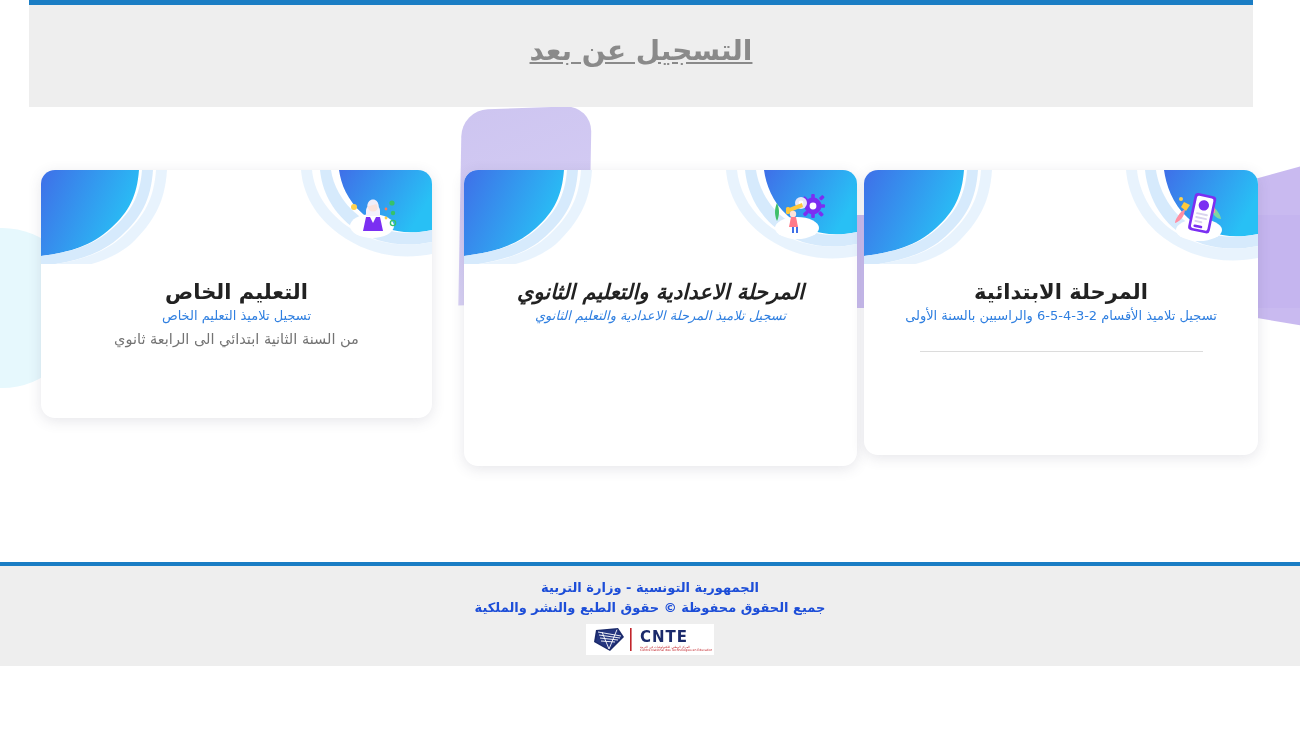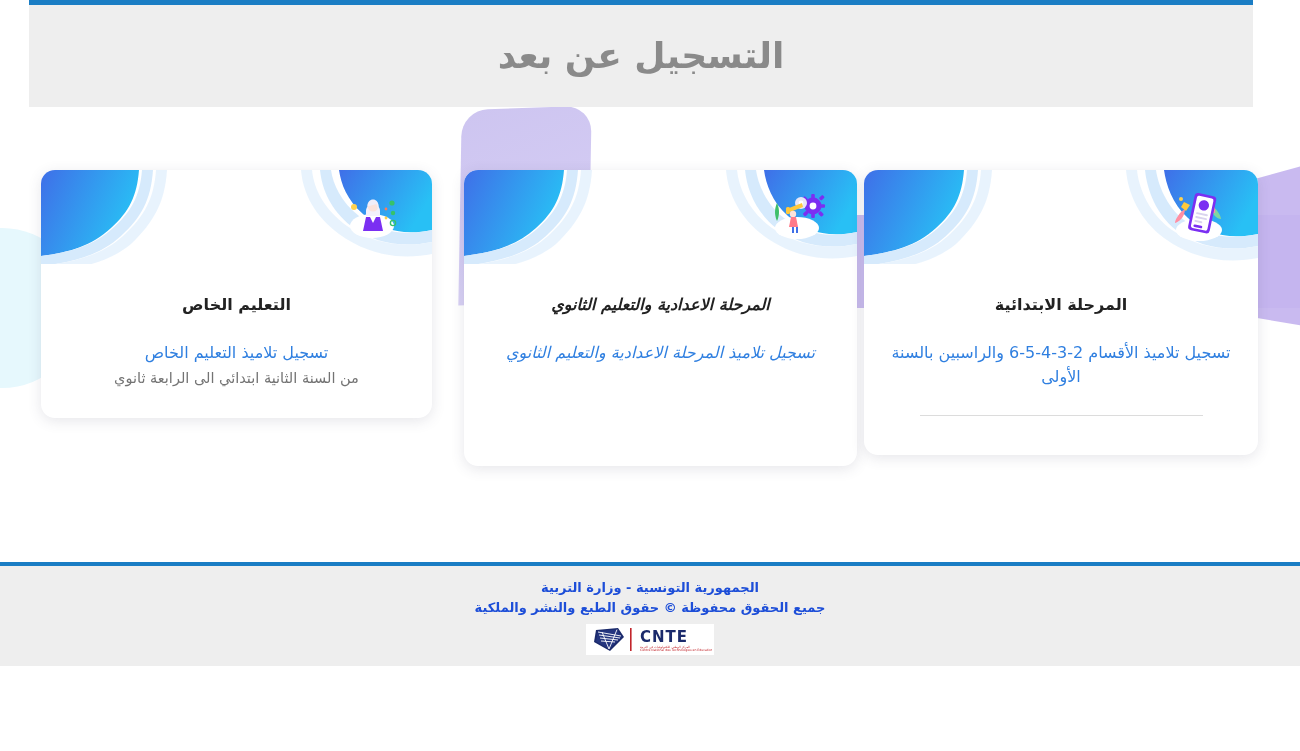--- a/index.html
+++ b/index.html
@@ -30,26 +30,27 @@
     background: #eeeeee;
     border-top: 5px solid #1a7dc4;
     z-index: 5;
   }
   .page-title {
     position: absolute;
     left: 0;
     right: 0;
     top: 28px;
     text-align: center;
-    font-size: 36px;
+    font-size: 28px;
     font-weight: 700;
     color: #8a8a8a;
     letter-spacing: 0px;
     line-height: 1.25;
     direction: rtl;
+    text-decoration: underline;
   }
 
   
   .deco-layer {
     position: absolute;
     inset: 0;
     z-index: 1;
     pointer-events: none;
   }
   .deco-blob-center {
@@ -135,30 +136,30 @@
     z-index: 4;
   }
   .card-illus svg { width: 100%; height: 100%; display: block; }
 
   
   .card-body {
     padding: 0 22px;
     text-align: center;
   }
   .card-title {
-    margin-top: 30px;
-    font-size: 16px;
+    margin-top: 14px;
+    font-size: 21px;
     font-weight: 700;
     color: #222222;
     line-height: 1.35;
     direction: rtl;
   }
   .card-sub {
-    margin-top: 25px;
-    font-size: 16px;
+    margin-top: 0;
+    font-size: 13px;
     color: #2f7fe0;
     line-height: 1.55;
     direction: rtl;
   }
   .card-sub-red {
     margin-top: 2px;
     font-size: 14.5px;
     color: #737373;
     line-height: 1.55;
     direction: rtl;

